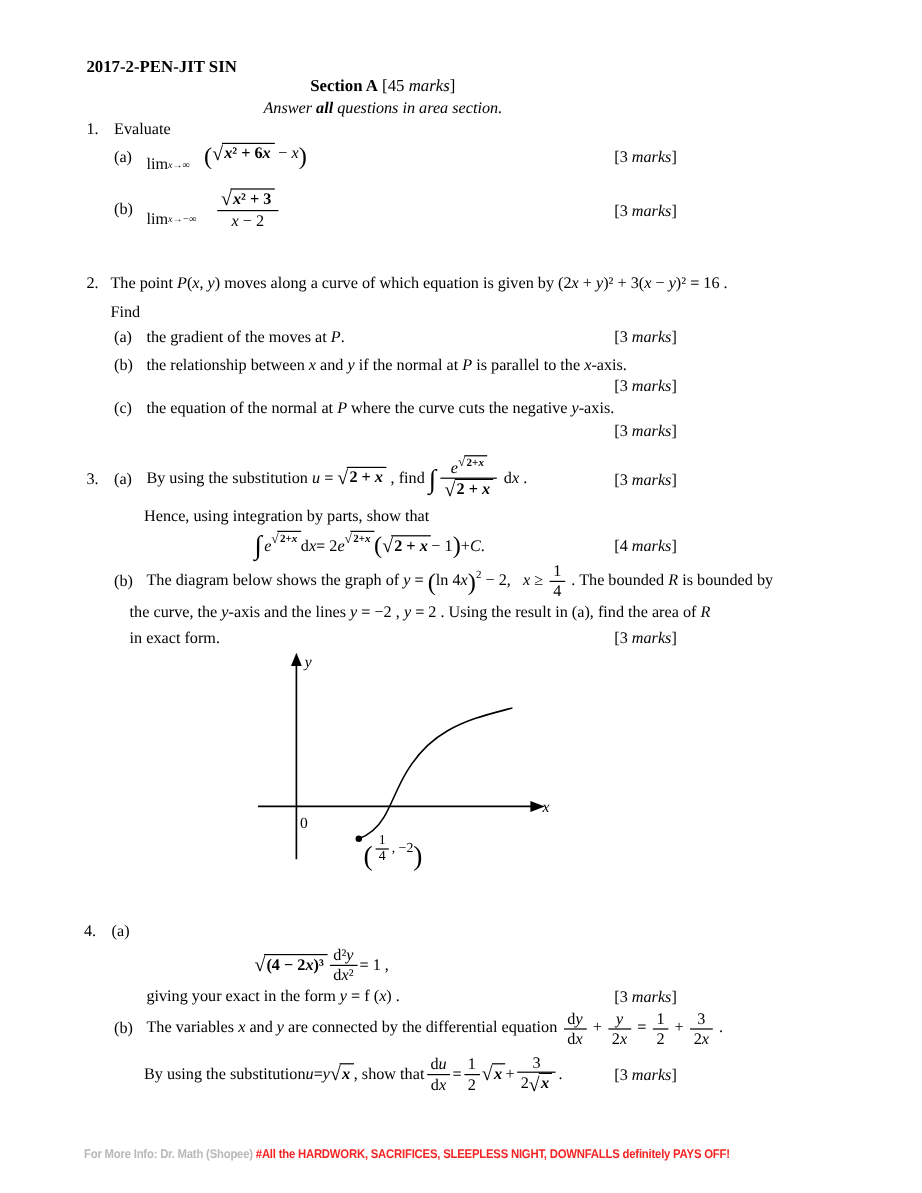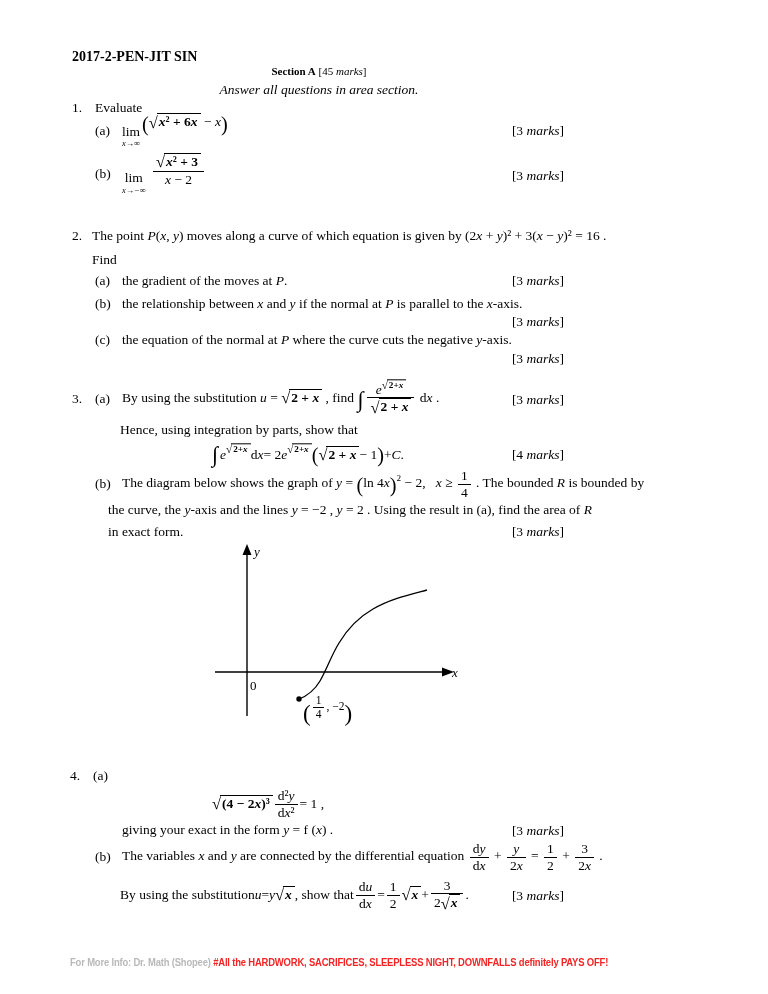--- a/index.html
+++ b/index.html
@@ -1,40 +1,40 @@
 <!DOCTYPE html>
 <html><head>
 <meta charset="utf-8">
 <style>
   html,body{margin:0;padding:0;background:#ffffff;}
   .page{position:relative;width:644px;height:994px;background:#fff;
         font-family:"Liberation Serif",serif;font-size:13.5px;color:#000;overflow:hidden;}
   .abs{position:absolute;white-space:nowrap;}
   .doc-code{font-weight:bold;font-size:14px;}
   .center-line{left:72px;right:78px;text-align:center;}
-  .section-line{font-size:11px;}
+  .section-line{font-size:14px;}
   .mathrow{display:flex;align-items:center;}
   .qnum{display:inline-block;width:23px;flex:0 0 auto;}
   .qlabel{display:inline-block;width:27px;flex:0 0 auto;}
   .marks{right:80px;}
   
   .t-r{font-style:normal;}
   .t-i{font-style:italic;}
   .t-b{font-weight:bold;}
-  .t-bi{font-weight:normal;font-style:italic;}
+  .t-bi{font-weight:bold;font-style:italic;}
   .sqrt{display:inline-block;white-space:nowrap;}
   .sqrt-sign{display:inline-block;font-size:1.22em;line-height:1;vertical-align:-0.08em;}
   .sqrt-bar{display:inline-block;border-top:1.2px solid #000;margin-left:-1px;
             padding:0 3px 0 2px;line-height:1.18;font-weight:bold;}
   .frac{display:inline-flex;flex-direction:column;text-align:center;vertical-align:middle;
         line-height:1.15;margin:0 2px;}
   .fnum,.fden{display:block;padding:0 3px;}
   .fden{border-top:1.1px solid #000;}
-  .lim{display:inline-flex;flex-direction:column;align-items:center;line-height:1;
-       vertical-align:-0.7em;margin-right:2px;}
+  .lim{display:inline-flex;flex-direction:row;align-items:center;line-height:1;
+       vertical-align:-0.7em;margin-right:12px;}
   .lim-sub{font-size:0.62em;font-style:italic;margin-top:2px;}
   .big{font-size:1.5em;line-height:1;vertical-align:-0.24em;font-weight:400;}
   .msup{display:inline-block;font-size:0.68em;transform:translateY(-0.62em);}
   .intg{font-size:1.65em;line-height:1;vertical-align:-0.22em;margin-right:2px;}
   .graph-label{font-size:11.5px;}
   .graph-label .big{font-size:2em;vertical-align:-0.45em;}
   .footer{font-family:"Liberation Sans",sans-serif;font-size:10.5px;font-weight:bold;
           letter-spacing:-0.2px;transform:scaleX(0.9);transform-origin:left center;}
   svg line,svg path{stroke:#000;}
   svg text{font-family:"Liberation Serif",serif;font-size:13px;fill:#000;}

